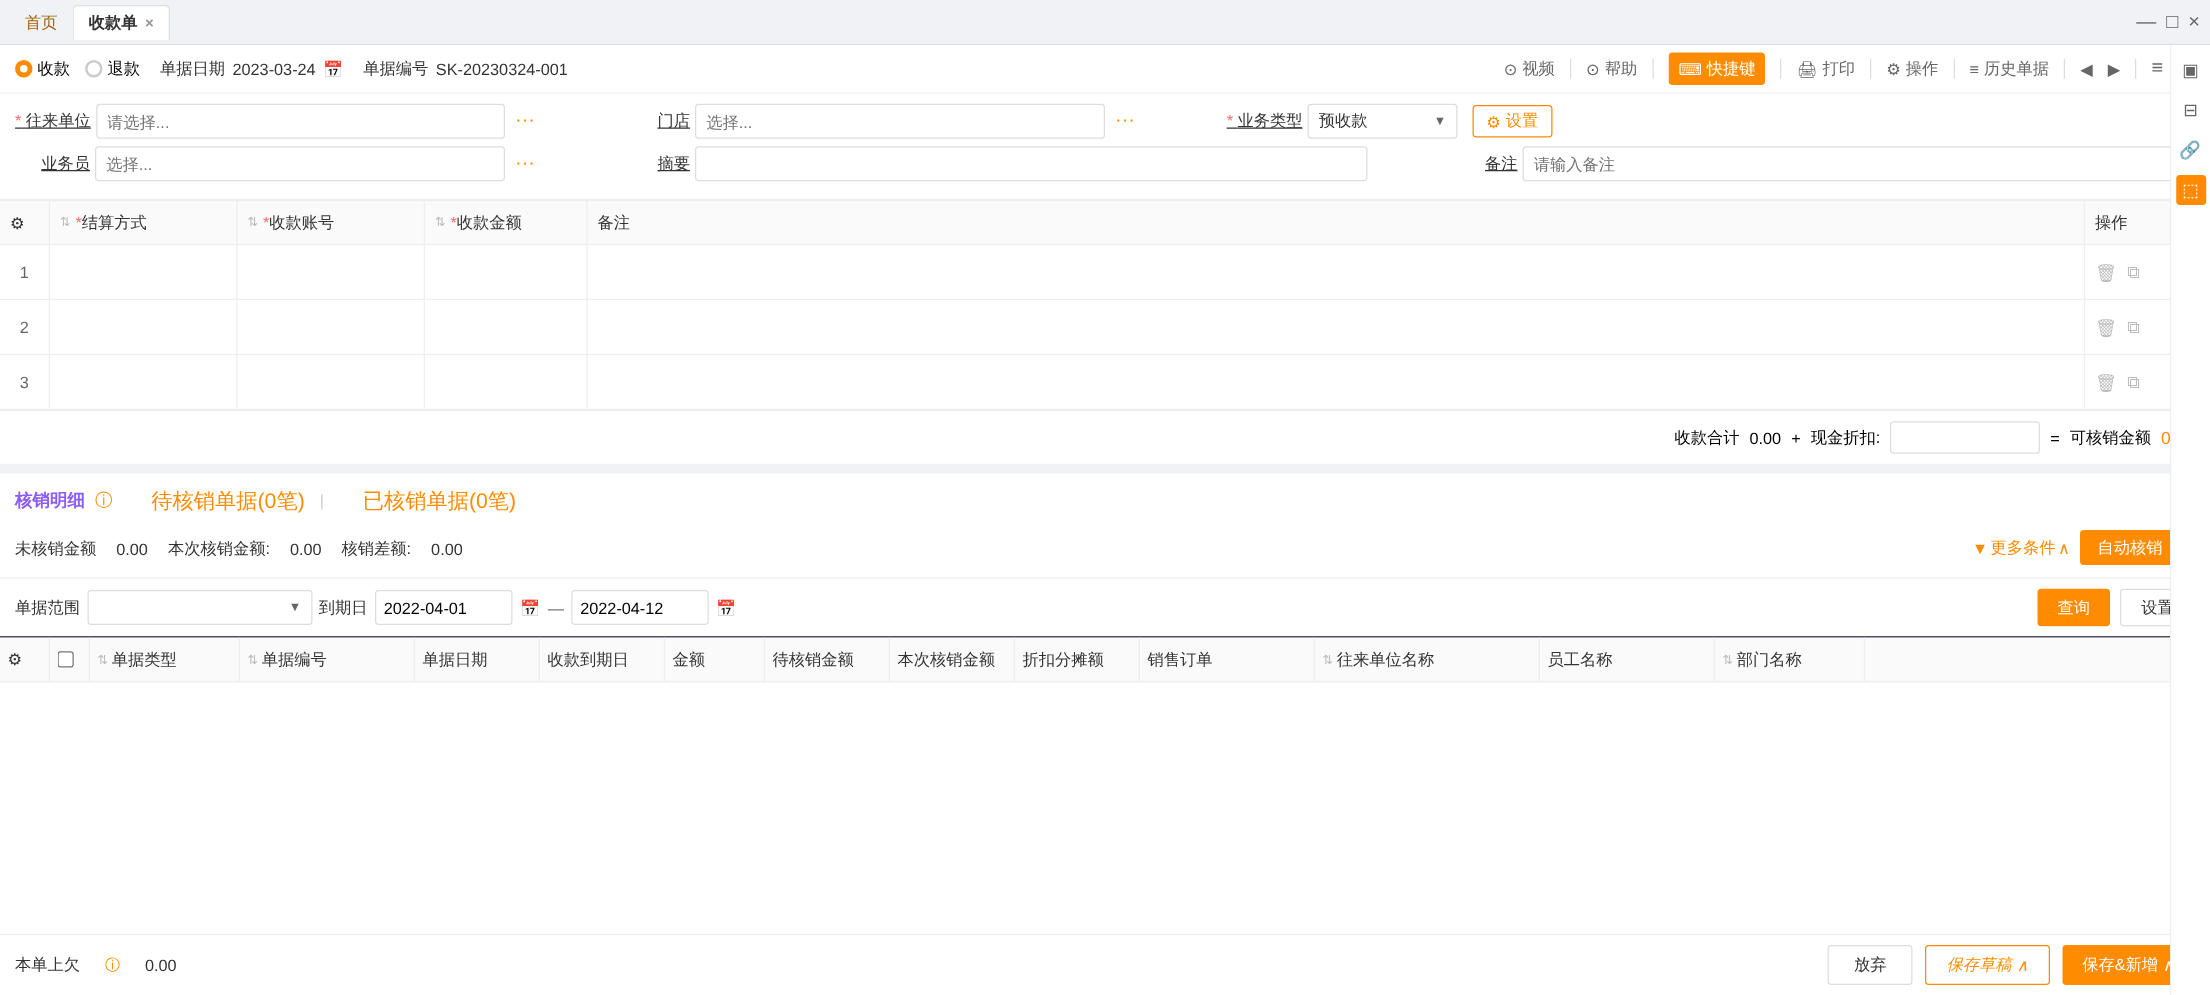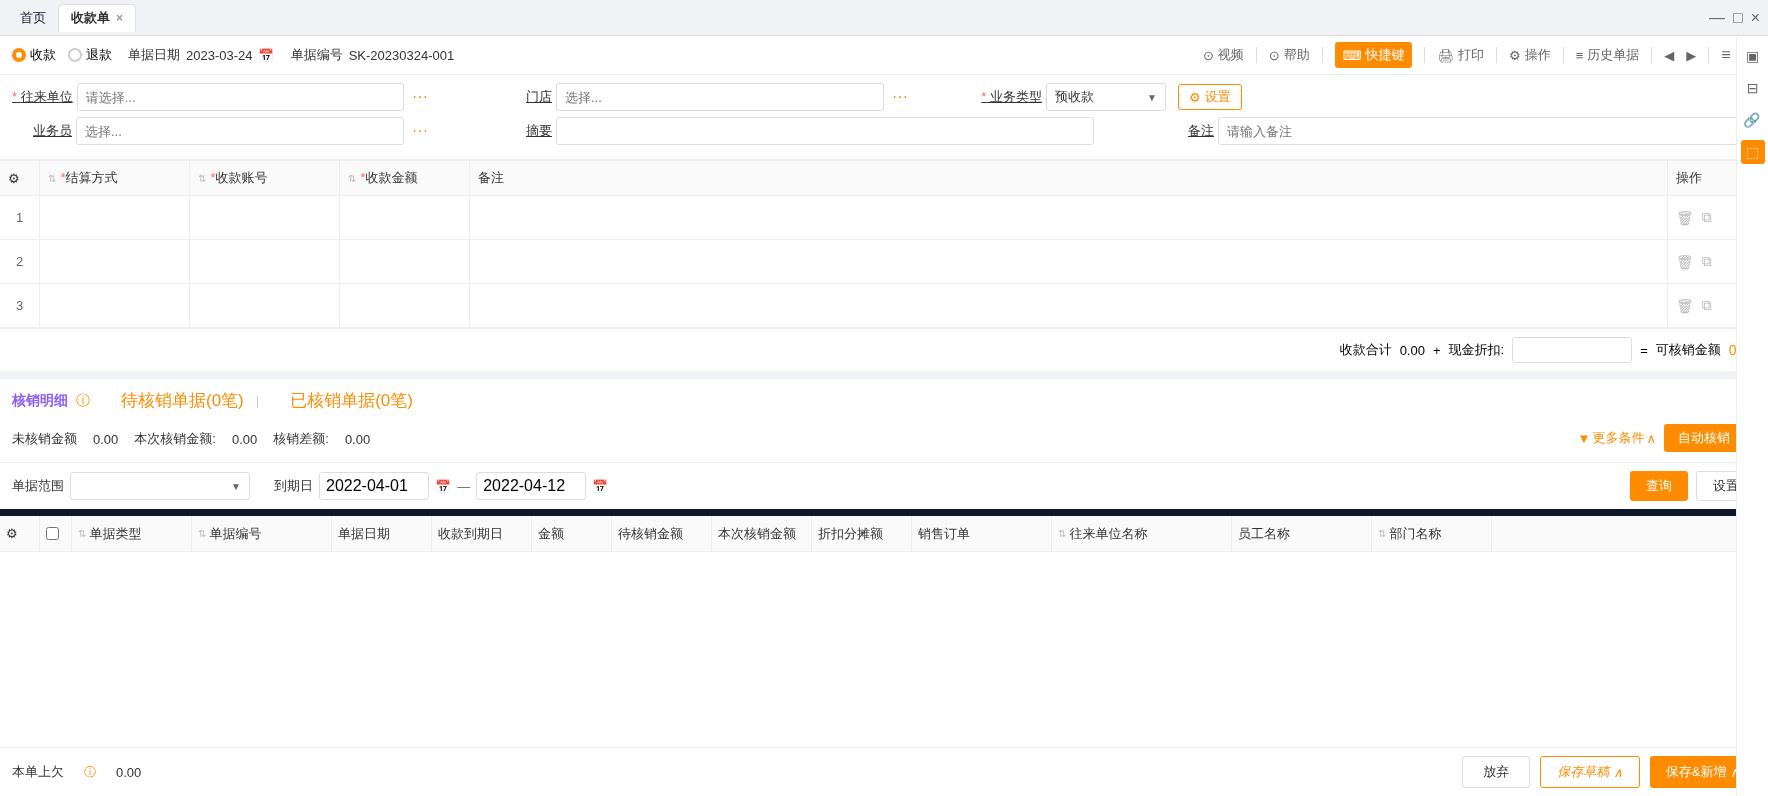--- a/index.html
+++ b/index.html
@@ -7,21 +7,21 @@
 
     
     .tab-bar {
       display: flex; align-items: center; background: #f0f2f5; height: 36px;
       border-bottom: 1px solid #ddd; padding: 0 8px;
     }
     .tab-item {
       display: flex; align-items: center; height: 28px; padding: 0 12px;
       border-radius: 4px 4px 0 0; cursor: pointer; font-size: 13px; gap: 6px;
     }
-    .tab-item.home { background: transparent; color: #0f172a; }
+    .tab-item.home { background: transparent; color: #a16207; }
     .tab-item.active { background: #fff; color: #333; border: 1px solid #ddd; border-bottom: none; font-weight: bold; }
     .tab-close { font-size: 12px; color: #999; cursor: pointer; }
     .tab-bar-right { margin-left: auto; display: flex; gap: 8px; }
     .tab-bar-right span { cursor: pointer; font-size: 16px; color: #666; }
 
     
     .main-container {
       background: #fff; margin: 0; height: calc(796px - 36px);
       display: flex; flex-direction: column;
     }
@@ -108,29 +108,29 @@
     .section-title { font-size: 14px; font-weight: 600; color: #8b5cf6; }
     .info-icon { color: #ff8c00; cursor: pointer; font-size: 14px; }
     .tab-link { color: #ff8c00; cursor: pointer; font-size: 17px; padding: 0 4px; margin-left: 19px; }
     .tab-link-sep { color: #ccc; }
     .stats-row { display: flex; align-items: center; gap: 16px; margin-top: 6px; font-size: 13px; color: #333; }
     .filter-row { display: flex; align-items: center; justify-content: flex-end; gap: 8px; padding: 0 12px; margin-top: 4px; }
     .filter-btn { color: #ff8c00; cursor: pointer; font-size: 13px; display: flex; align-items: center; gap: 2px; }
     .auto-btn { background: #ff8c00; color: #fff; border: none; padding: 5px 14px; border-radius: 3px; cursor: pointer; font-size: 13px; }
 
     
-    .search-row { display: flex; align-items: center; gap: 24px; padding: 8px 12px; border-bottom: 7px solid #0f172a; flex-shrink: 0; }
+    .search-row { display: flex; align-items: center; gap: 5px; padding: 8px 12px; border-bottom: 1px solid #0f172a; flex-shrink: 0; }
     .search-field { display: flex; align-items: center; gap: 6px; }
     .search-label { color: #333; white-space: nowrap; }
     .search-select {
       min-width: 180px; height: 28px; border: 1px solid #ddd; border-radius: 3px;
       padding: 0 8px; color: #333; font-size: 13px; background: #fff;
       display: flex; align-items: center; justify-content: space-between;
     }
-    .date-input { width: 110px; height: 28px; border: 1px solid #ddd; border-radius: 3px; padding: 0 6px; font-size: 16px; }
+    .date-input { width: 110px; height: 28px; border: 1px solid #ddd; border-radius: 3px; padding: 0 6px; font-size: 13px; }
     .date-range-sep { color: #666; }
     .query-btn { background: #ff8c00; color: #fff; border: none; padding: 5px 16px; border-radius: 3px; cursor: pointer; font-size: 13px; }
     .settings-btn2 { background: #fff; border: 1px solid #ddd; color: #333; padding: 5px 16px; border-radius: 3px; cursor: pointer; font-size: 13px; }
     .search-row-right { margin-left: auto; display: flex; gap: 8px; }
 
     
     .bottom-table { flex: 1; overflow: auto; }
     .bottom-table-header {
       display: grid;
       grid-template-columns: 40px 32px 120px 140px 100px 100px 80px 100px 100px 100px 140px 180px 140px 120px;

